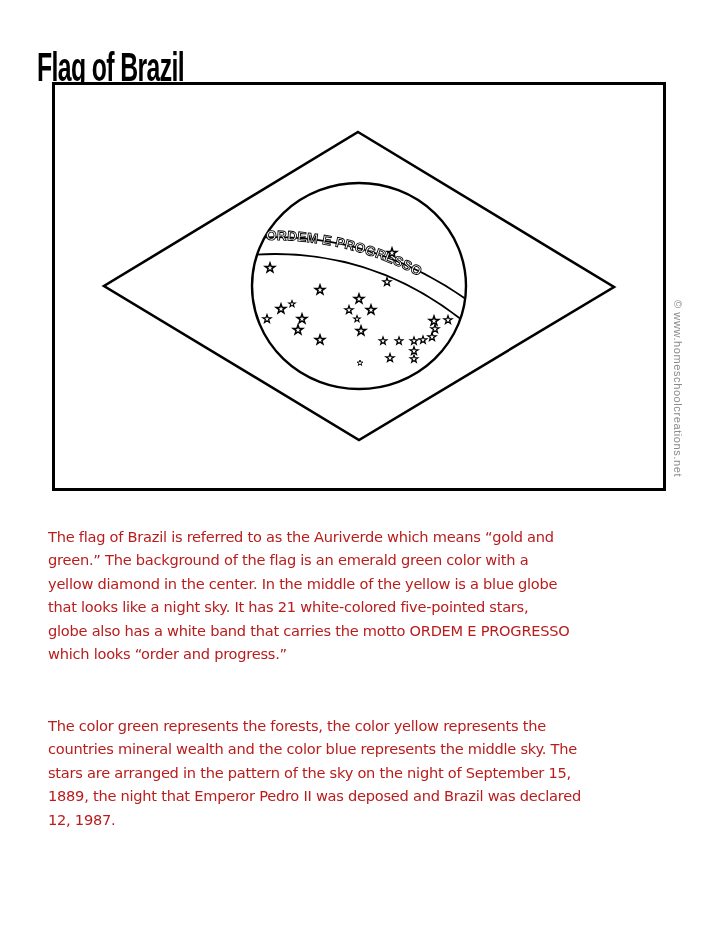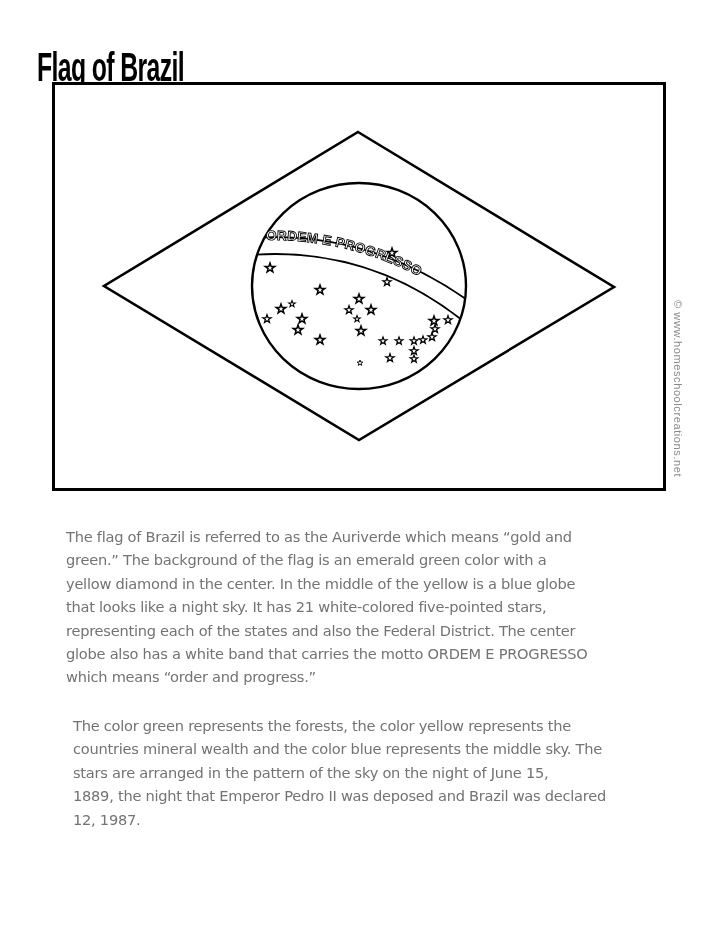--- a/index.html
+++ b/index.html
@@ -12,26 +12,26 @@
     color: #000; white-space: nowrap;
   }
   .flag-svg { position: absolute; left: 0; top: 0; }
   .watermark {
     position: absolute; left: 684px; top: 300px;
     transform: rotate(90deg); transform-origin: left top;
     font-family: "Liberation Sans", sans-serif; font-size: 11px;
     color: #8a8a8a; white-space: nowrap; letter-spacing: 0.6px;
   }
   .body-text {
-    position: absolute; left: 66px; width: 600px;
+    position: absolute; left: 48px; width: 600px;
     font-family: "DejaVu Sans", sans-serif; font-size: 14.6px; line-height: 23.4px;
-    color: #737373; letter-spacing: -0.25px;
+    color: #b91c1c; letter-spacing: -0.25px;
   }
   .para1 { top: 525px; }
-  .para2 { top: 714px; margin-left: 7px; }
+  .para2 { top: 714px; }
   .para p { margin: 0; }
 </style>
 </head>
 <body>
 
 <h1 class="title">Flag of Brazil</h1>
 
 <svg class="flag-svg" width="720" height="932" viewBox="0 0 720 932" xmlns="http://www.w3.org/2000/svg">
   <defs>
     <path id="bandArcTop" d="M 262 240 Q 370 238 458 300"></path>
@@ -87,24 +87,23 @@
   </g>
 </svg>
 
 <div class="watermark">© www.homeschoolcreations.net</div>
 
 <div class="body-text para1 para">
   <p>The flag of Brazil is referred to as the Auriverde which means “gold and</p>
   <p>green.” The background of the flag is an emerald green color with a</p>
   <p>yellow diamond in the center. In the middle of the yellow is a blue globe</p>
   <p>that looks like a night sky. It has 21 white-colored five-pointed stars,</p>
-  <p>representing each of the states and also the Federal District. The center</p>
   <p>globe also has a white band that carries the motto ORDEM E PROGRESSO</p>
-  <p>which means “order and progress.”</p>
+  <p>which looks “order and progress.”</p>
 </div>
 
 <div class="body-text para2 para">
   <p>The color green represents the forests, the color yellow represents the</p>
   <p>countries mineral wealth and the color blue represents the middle sky. The</p>
-  <p>stars are arranged in the pattern of the sky on the night of June 15,</p>
+  <p>stars are arranged in the pattern of the sky on the night of September 15,</p>
   <p>1889, the night that Emperor Pedro II was deposed and Brazil was declared</p>
   <p>12, 1987.</p>
 </div>
 
 </body></html>

